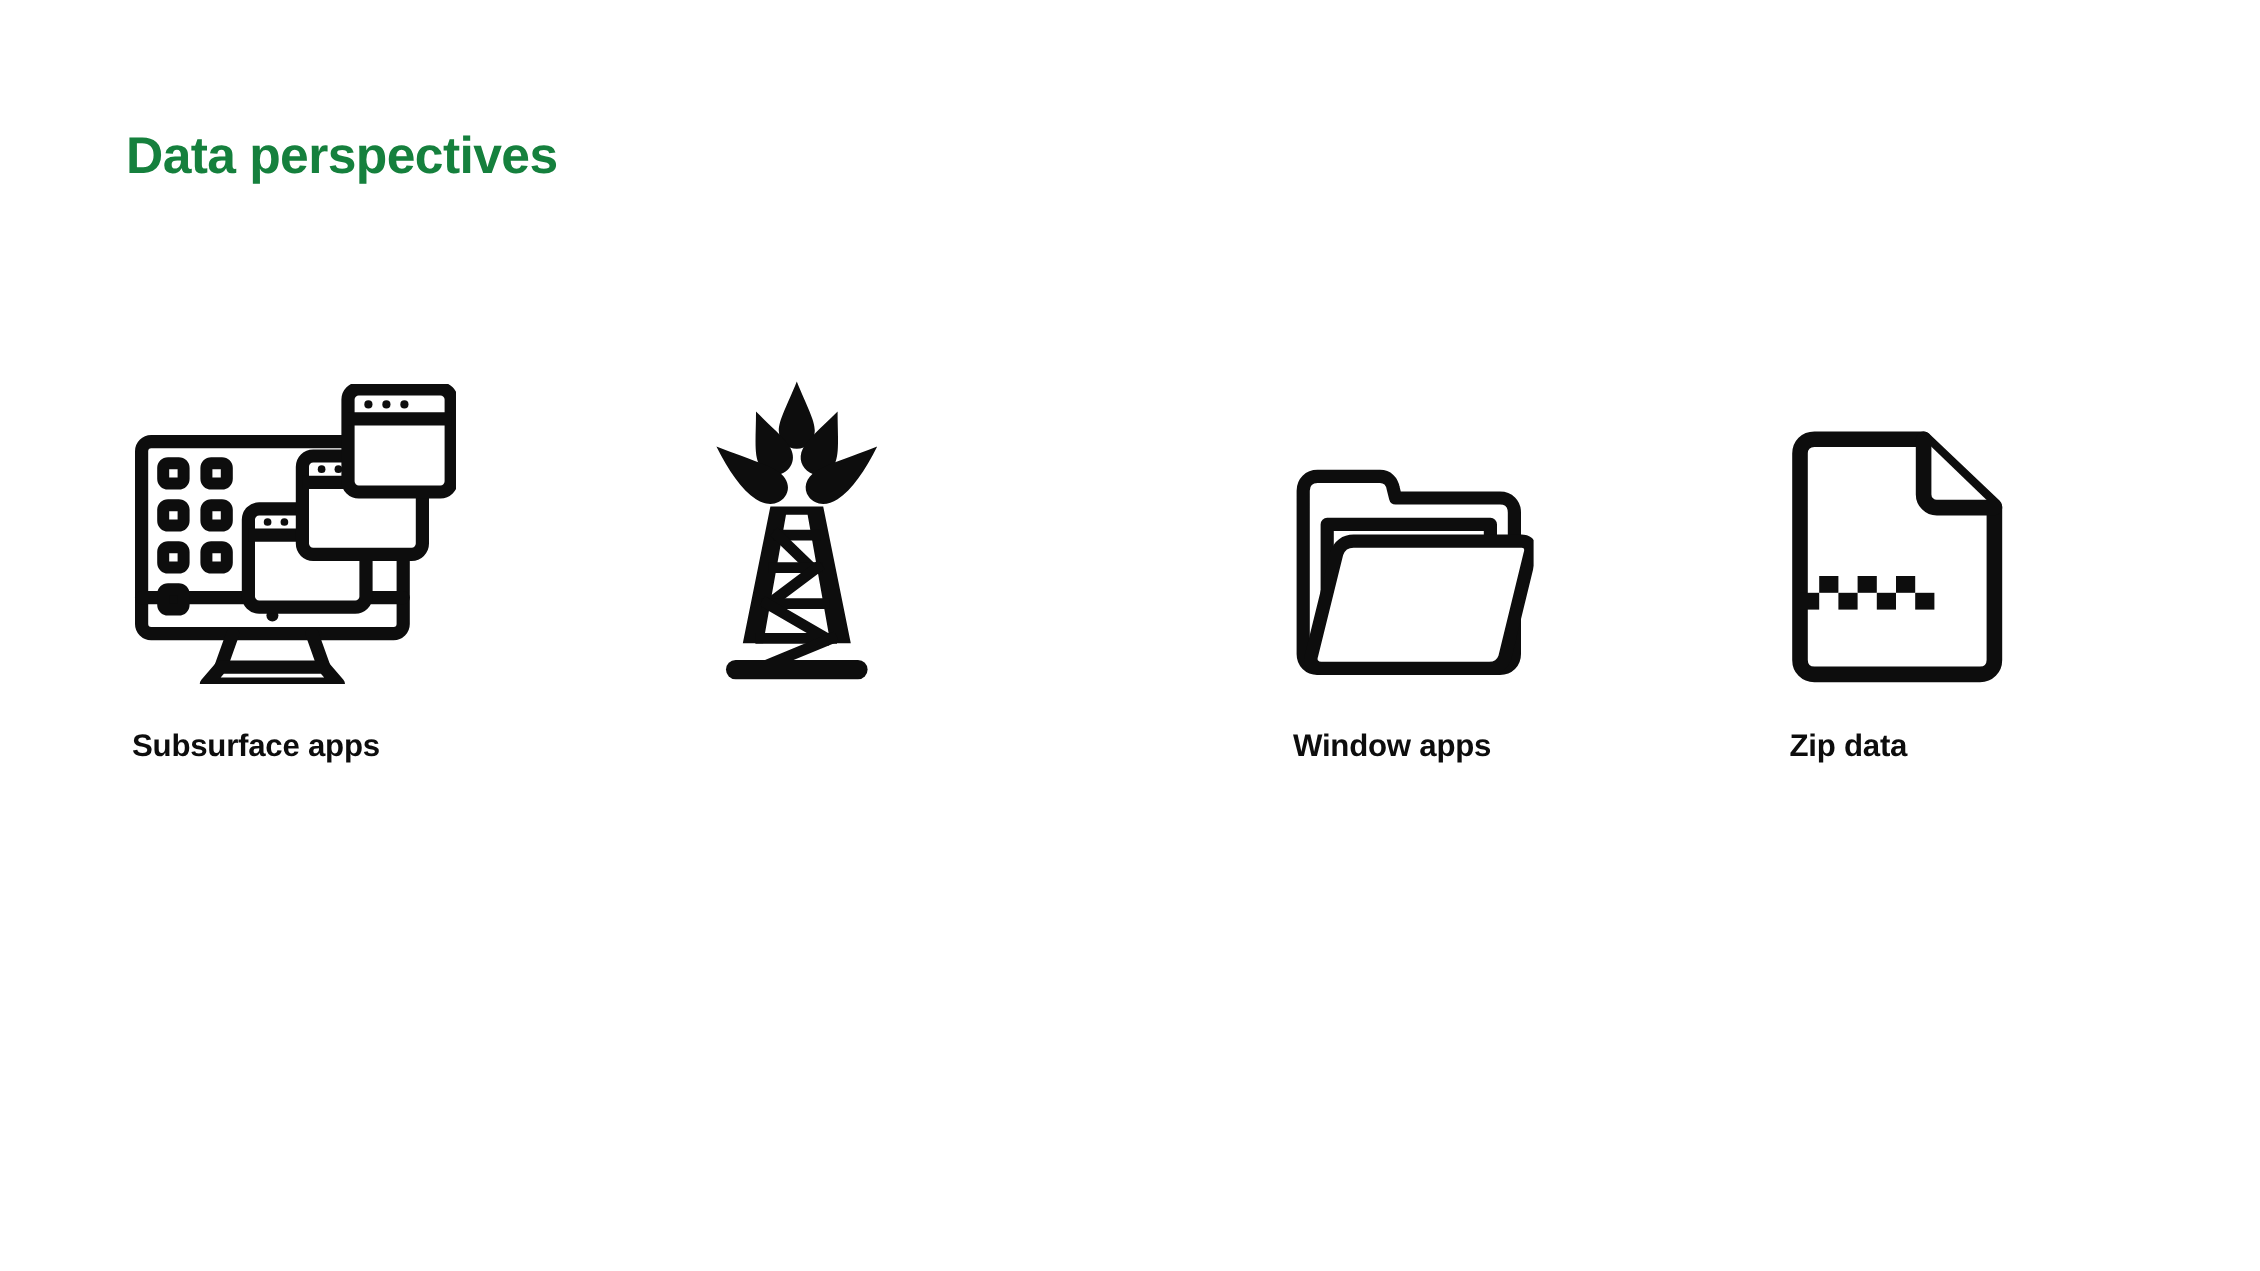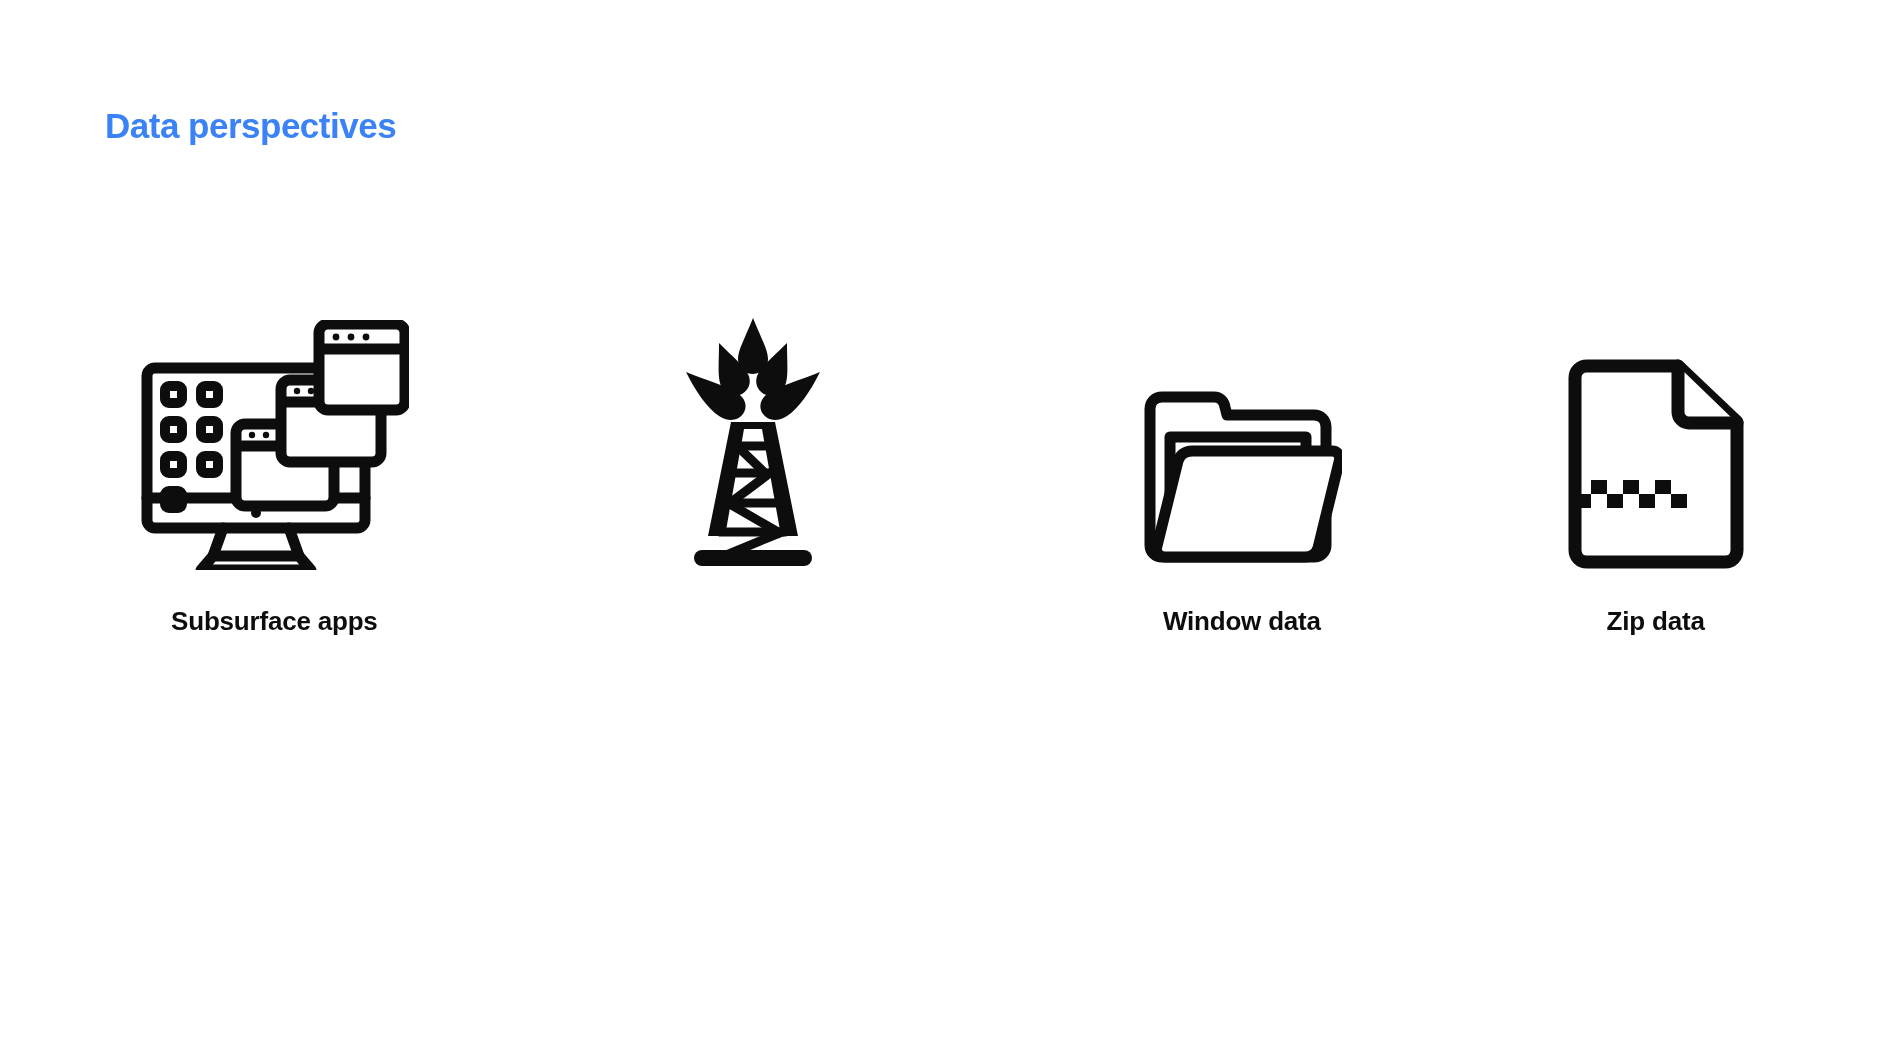--- a/index.html
+++ b/index.html
@@ -21,43 +21,43 @@
   .slide {
     position: absolute;
     inset: 0;
     background: #ffffff;
   }
 
   .slide-title {
     position: absolute;
     left: 105px;
     top: 106px;
-    font-size: 35px;
+    font-size: 43px;
     font-weight: bold;
     letter-spacing: -0.5px;
-    color: #3b82f6;
+    color: #15803d;
     white-space: nowrap;
   }
 
   .cards {
     position: absolute;
     left: 90px;
     top: 250px;
     width: 1730px;
     display: flex;
     flex-direction: row;
     align-items: flex-start;
     justify-content: flex-start;
   }
 
   .card {
     width: 330px;
     display: flex;
     flex-direction: column;
-    align-items: center;
+    align-items: flex-start;
   }
   .card.c0 { margin-left: 20px; }
   .card.c1 { margin-left: 150px; }
   .card.c2 { margin-left: 160px; }
   .card.c3 { margin-left: 85px; }
 
   .icon-box {
     height: 320px;
     display: flex;
     align-items: flex-end;
@@ -175,21 +175,21 @@
           <g stroke="#0d0d0d" stroke-width="11" stroke-linejoin="round" stroke-linecap="round" fill="#ffffff">
 
             <path d="M8 24 C8 17 13 12 20 12 H72 C78 12 82 16 83 22 L85 30 H172 C179 30 184 35 184 42 V160 C184 167 179 172 172 172 H20 C13 172 8 167 8 160 Z"></path>
 
             <path d="M28 52 H164 V126 H28 Z"></path>
 
             <path d="M36 76 C38 70 43 66 50 66 H190 C196 66 199 71 197 77 L176 163 C174 169 169 172 163 172 H23 C17 172 13 167 15 161 Z"></path>
           </g>
         </svg>
       </div>
-      <div class="card-label">Window data</div>
+      <div class="card-label">Window apps</div>
     </div>
 
     <div class="card c3">
       <div class="icon-box">
         <svg width="180" height="212" viewBox="0 0 180 212" fill="none">
           <g stroke="#0d0d0d" stroke-width="13" stroke-linejoin="round" stroke-linecap="round" fill="#ffffff">
 
             <path d="M9 20 C9 13 14 8 21 8 H112 L171 64 V192 C171 199 166 204 159 204 H21 C14 204 9 199 9 192 Z"></path>
 
             <path d="M112 8 V54 C112 60 117 65 123 65 H171"></path>

